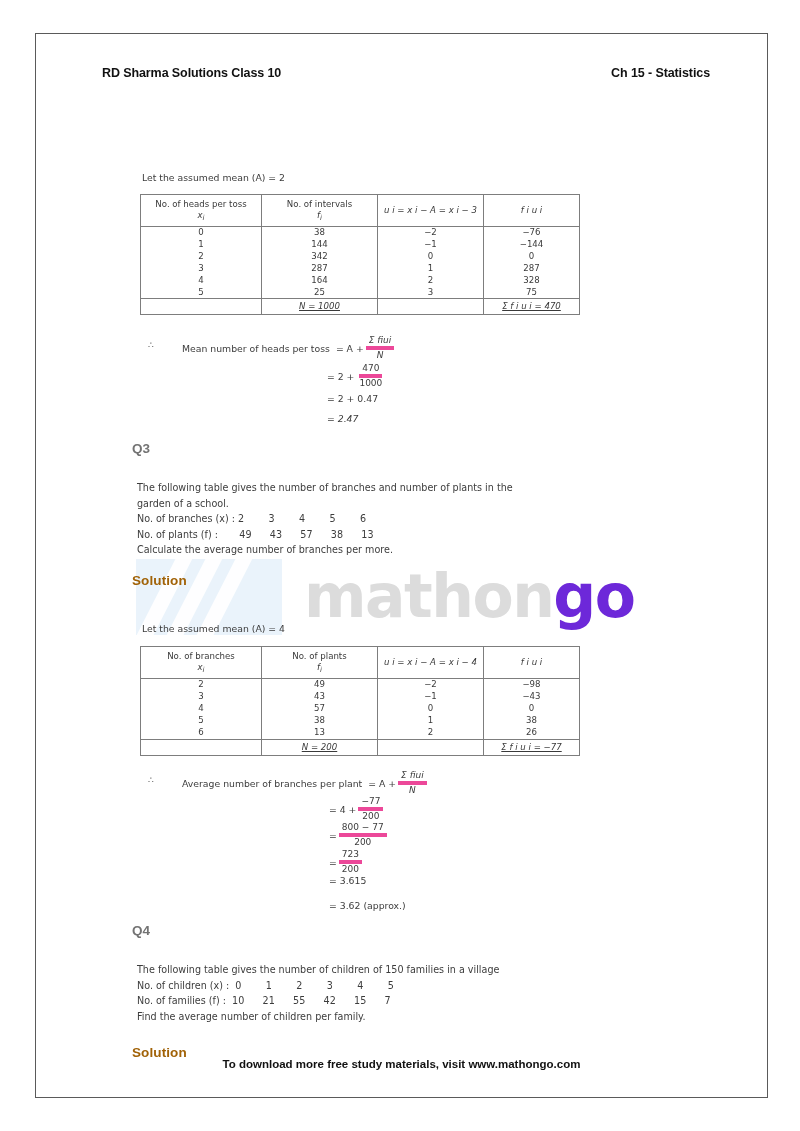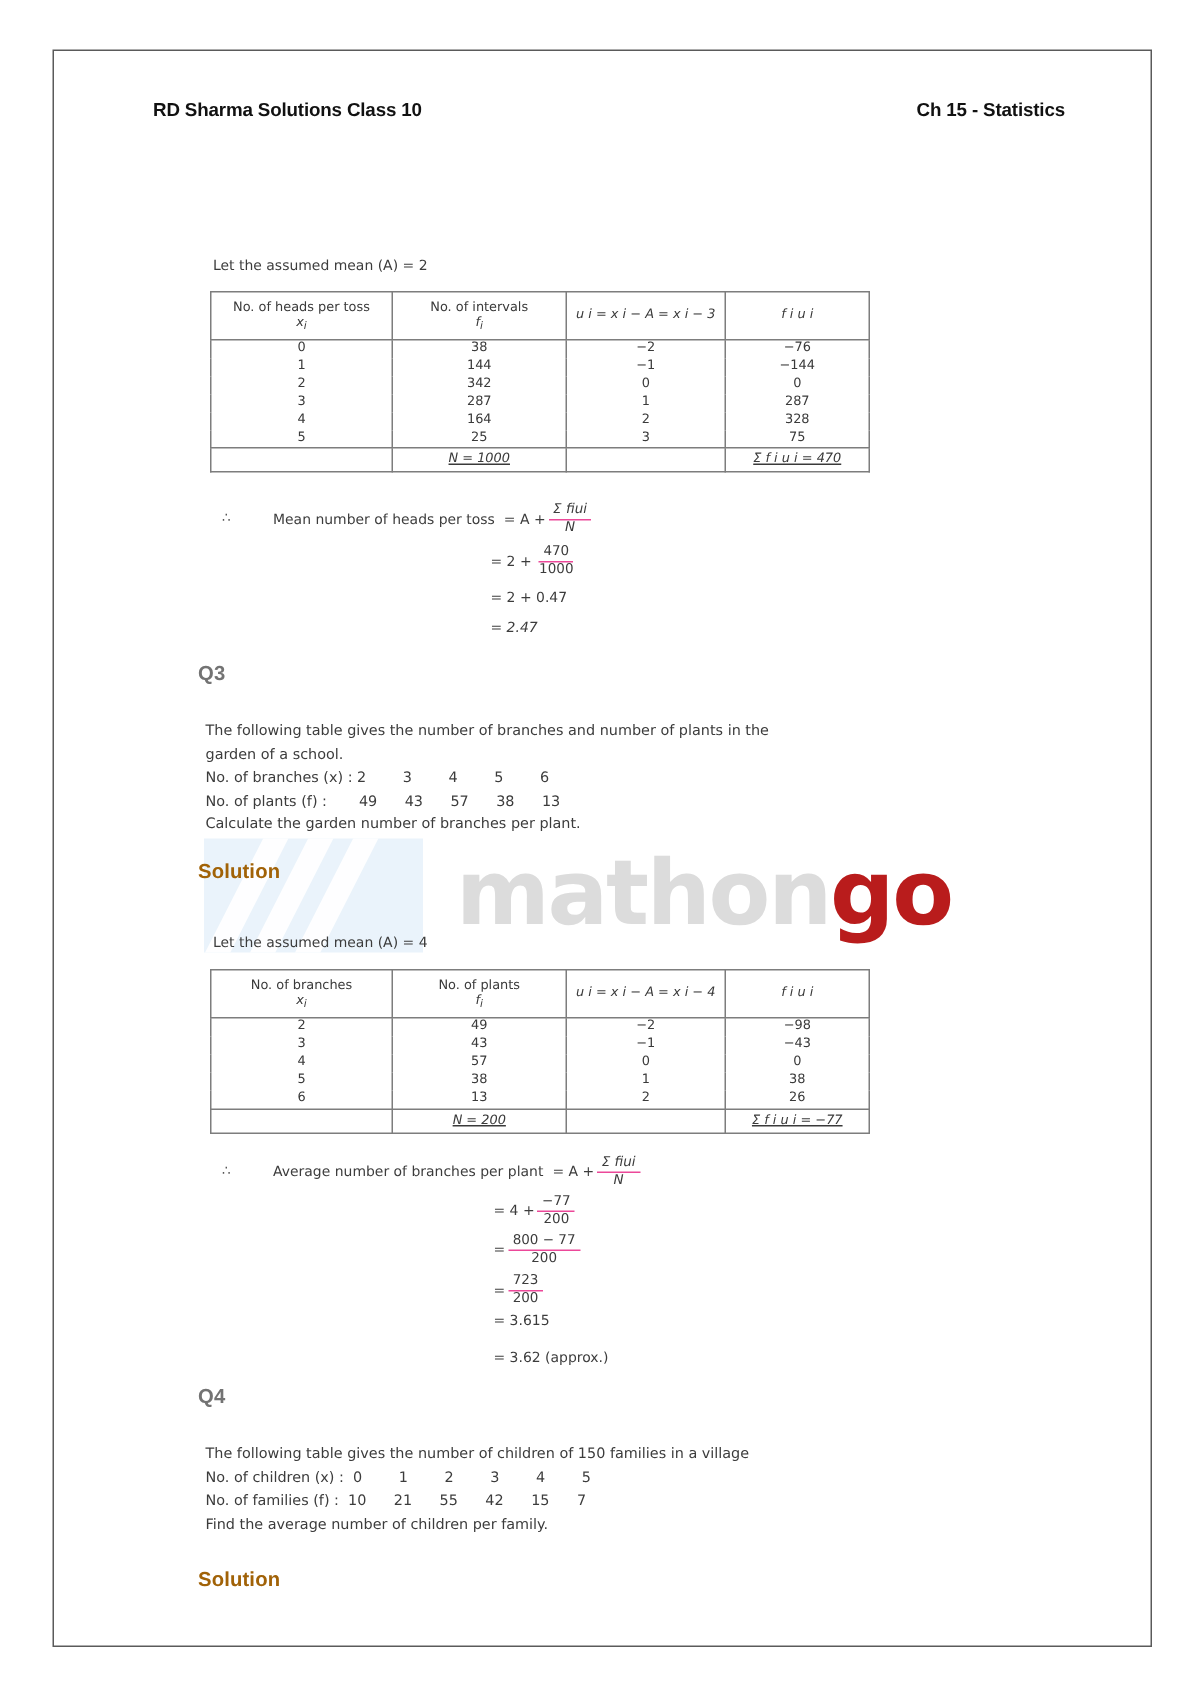--- a/index.html
+++ b/index.html
@@ -88,21 +88,21 @@
     position: absolute;
     left: 168px;
     top: 4px;
     font-size: 60px;
     font-weight: bold;
     letter-spacing: -1.5px;
     line-height: 70px;
     font-family: "DejaVu Sans", sans-serif;
   }
   .wm-grey { color: #dcdcdc; }
-  .wm-blue { color: #b91c1c; }
+  .wm-blue { color: #6d28d9; }
 
   
   .content {
     position: absolute;
     inset: 0;
     z-index: 2;
   }
 
   .qhead {
     position: absolute;
@@ -195,21 +195,21 @@
   }
   .frac {
     display: inline-flex;
     flex-direction: column;
     align-items: center;
     vertical-align: middle;
     margin: 0 2px;
     line-height: 1.05;
   }
   .frac .num {
-    border-bottom: 1px solid #ec4899;
+    border-bottom: 4px solid #ec4899;
     padding: 0 3px 1px;
     font-size: 9px;
   }
   .frac .den {
     padding: 1px 3px 0;
     font-size: 9px;
   }
 </style>
 </head>
 <body>
@@ -316,21 +316,21 @@
       <div class="dline" style="left:291px; top:379px;font-style:italic;">= 2.47</div>
     </div>
 
     <div class="qhead" style="left:96px; top:407px;">Q3</div>
 
     <div class="qbody" style="left:101px; top:446px;">
       <div class="row">The following table gives the number of branches and number of plants in the</div>
       <div class="row">garden of a school.</div>
       <div class="row">No. of branches (x) : 2        3        4        5        6</div>
       <div class="row">No. of plants (f) :       49      43      57      38      13</div>
-      <div class="row">Calculate the garden number of branches per plant.</div>
+      <div class="row">Calculate the average number of branches per more.</div>
     </div>
 
     <div class="solhead" style="left:96px; top:539px;">Solution</div>
 
     <div class="assumed" style="left:106px; top:589px;">Let the assumed mean (A) = 4</div>
 
     <table class="stat" style="left:104px; top:612px;">
       <thead>
         <tr>
           <th class="c1">
@@ -424,15 +424,16 @@
 
     <div class="qbody" style="left:101px; top:928px;">
       <div class="row">The following table gives the number of children of 150 families in a village</div>
       <div class="row">No. of children (x) :  0        1        2        3        4        5</div>
       <div class="row">No. of families (f) :  10      21      55      42      15      7</div>
       <div class="row">Find the average number of children per family.</div>
     </div>
 
     <div class="solhead" style="left:96px; top:1011px;">Solution</div>
 
+    <div class="doc-footer">To download more free study materials, visit www.mathongo.com</div>
 
   </div>
 </div>
 
 </body></html>

